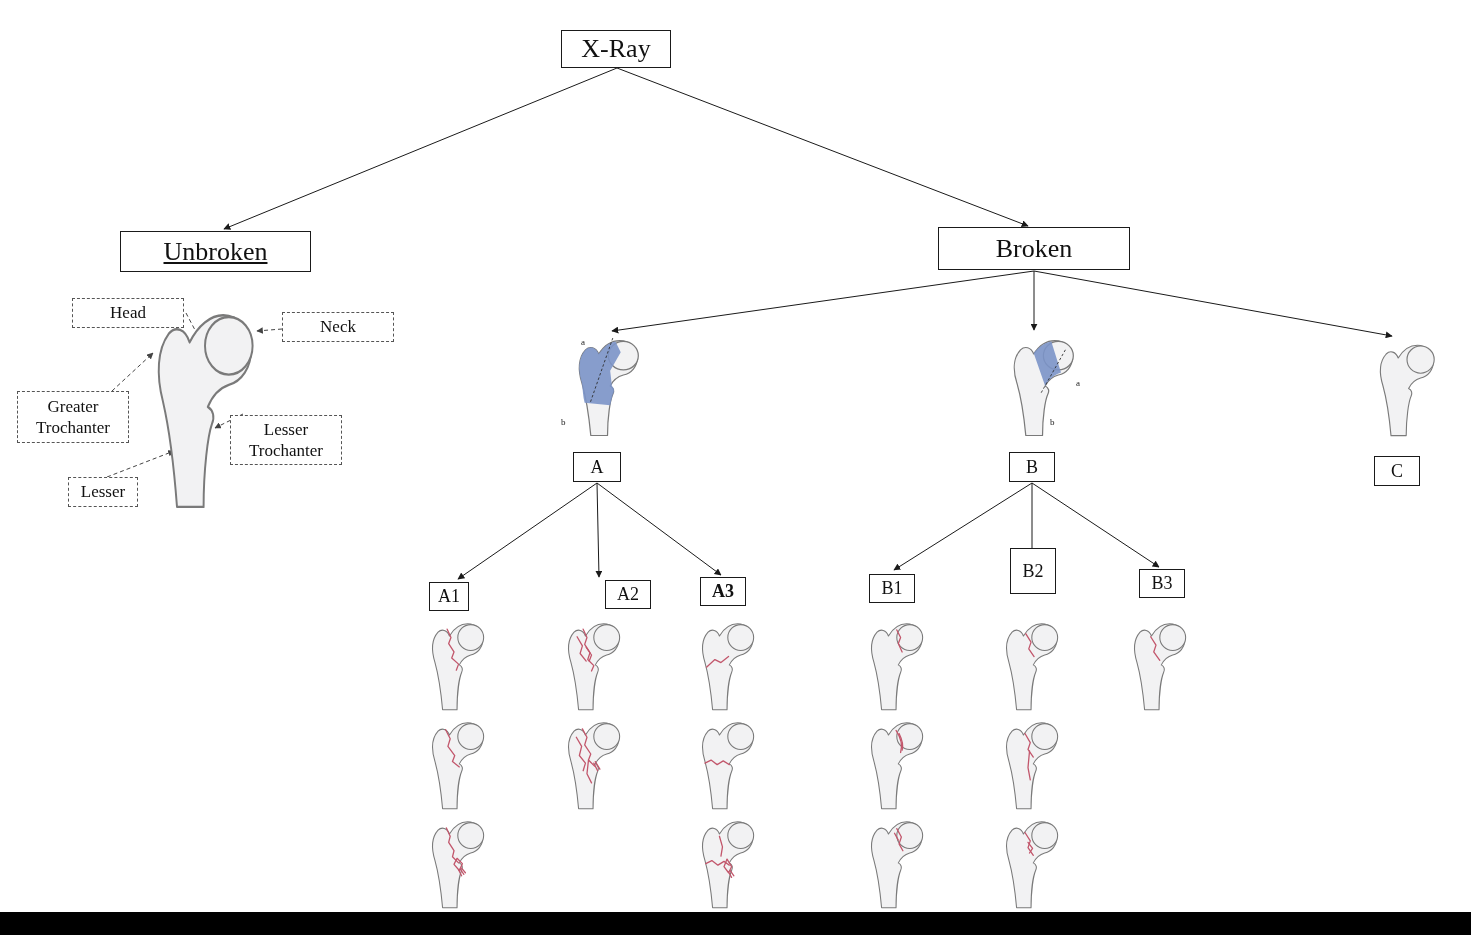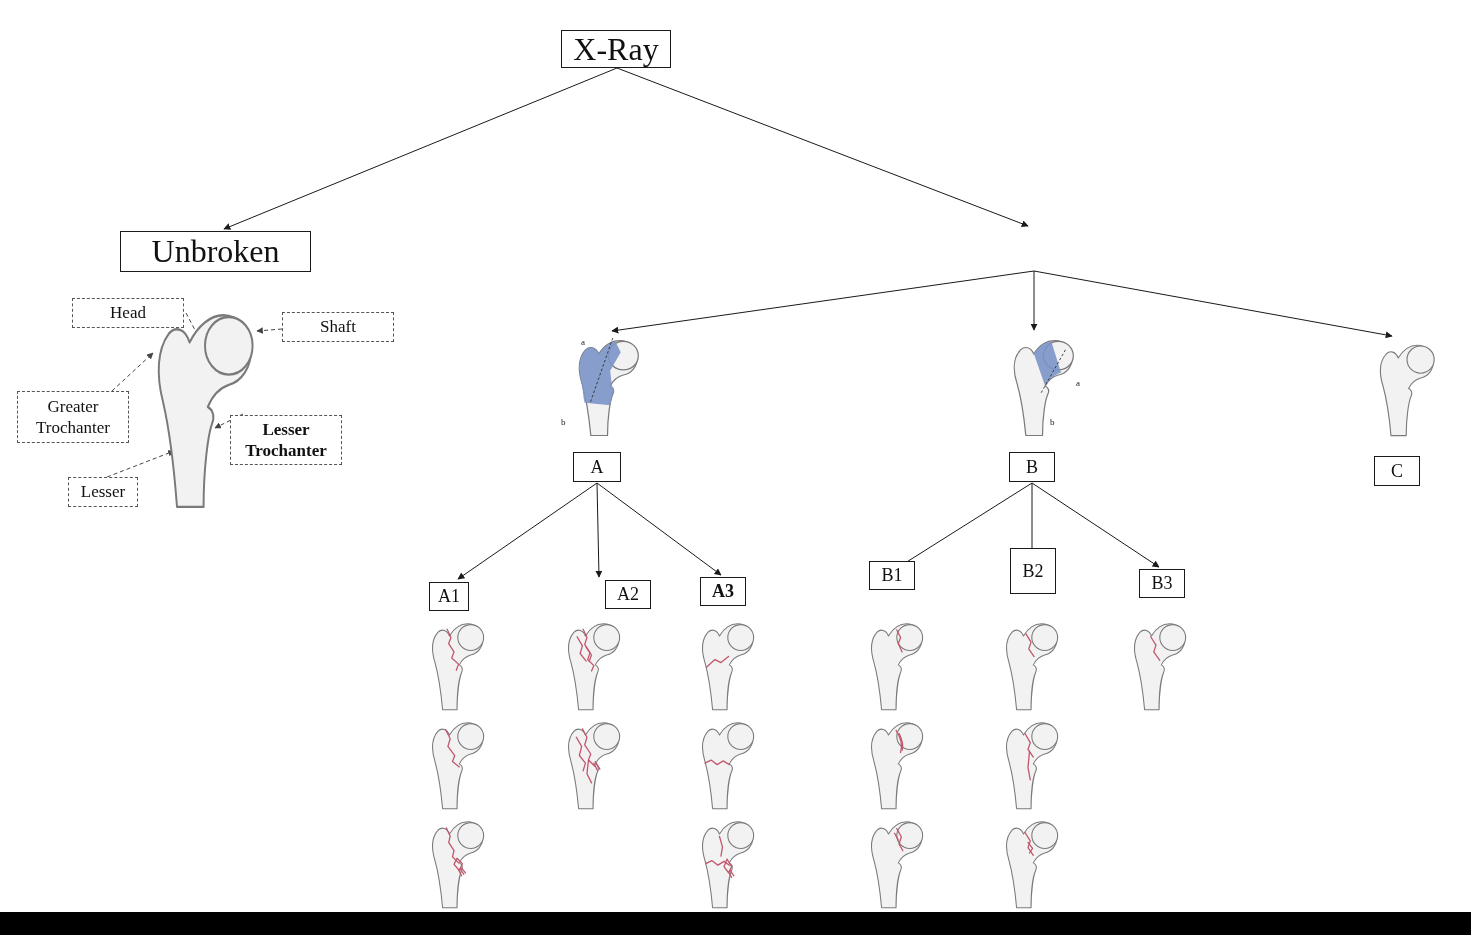--- a/index.html
+++ b/index.html
@@ -14,21 +14,21 @@
   }
   .connectors{position:absolute;left:0;top:0;width:1471px;height:935px;pointer-events:none;}
   .node{
     position:absolute;
     border:1.4px solid #1a1a1a;
     background:#ffffff;
     display:flex;align-items:center;justify-content:center;
     text-align:center;
     box-sizing:border-box;
   }
-  .node.big{font-size:32px;}
+  .node.big{font-size:26px;}
   .node.small{font-size:18px;}
   .anat{
     position:absolute;
     border:1.2px dashed #555;
     background:#ffffff;
     display:flex;align-items:center;justify-content:center;
     text-align:center;
     font-size:17px;line-height:1.25;
     box-sizing:border-box;
     padding:1px 3px;
@@ -88,37 +88,38 @@
     <g stroke="#444" stroke-width="1" stroke-dasharray="4 3">
       <line x1="186" y1="313" x2="204" y2="347" marker-end="url(#arrow-gray)"></line>
       <line x1="282" y1="329" x2="257" y2="331" marker-end="url(#arrow-gray)"></line>
       <line x1="112" y1="391" x2="153" y2="353" marker-end="url(#arrow-gray)"></line>
       <line x1="243" y1="414" x2="215" y2="428" marker-end="url(#arrow-gray)"></line>
       <line x1="107" y1="477" x2="174" y2="451" marker-end="url(#arrow-gray)"></line>
     </g>
   </svg>
 
   <div class="node big" style="left:561px;top:30px;width:110px;height:38px;">X-Ray</div>
-  <div class="node big" style="left:120px;top:231px;width:191px;height:41px;">Unbroken</div>
+  <div class="node big" style="left:120px;top:231px;width:191px;height:41px;text-decoration:underline;">Unbroken</div>
+  <div class="node big" style="left:938px;top:227px;width:192px;height:43px;">Broken</div>
 
   <div class="node small" style="left:573px;top:452px;width:48px;height:30px;">A</div>
   <div class="node small" style="left:1009px;top:452px;width:46px;height:30px;">B</div>
   <div class="node small" style="left:1374px;top:456px;width:46px;height:30px;">C</div>
 
   <div class="node small" style="left:429px;top:582px;width:40px;height:29px;">A1</div>
   <div class="node small" style="left:577px;top:580px;width:46px;height:29px;margin-left:28px;">A2</div>
   <div class="node small" style="left:700px;top:577px;width:46px;height:29px;font-weight:bold;">A3</div>
-  <div class="node small" style="left:869px;top:561px;width:46px;height:29px;">B1</div>
+  <div class="node small" style="left:869px;top:574px;width:46px;height:29px;">B1</div>
   <div class="node small" style="left:1010px;top:548px;width:46px;height:46px;">B2</div>
   <div class="node small" style="left:1139px;top:569px;width:46px;height:29px;">B3</div>
 
   <div class="anat" style="left:72px;top:298px;width:112px;height:30px;">Head</div>
-  <div class="anat" style="left:282px;top:312px;width:112px;height:30px;">Shaft</div>
+  <div class="anat" style="left:282px;top:312px;width:112px;height:30px;">Neck</div>
   <div class="anat" style="left:17px;top:391px;width:112px;height:52px;">Greater Trochanter</div>
-  <div class="anat" style="left:230px;top:415px;width:112px;height:50px;font-weight:bold;">Lesser Trochanter</div>
+  <div class="anat" style="left:230px;top:415px;width:112px;height:50px;">Lesser Trochanter</div>
   <div class="anat" style="left:68px;top:477px;width:70px;height:30px;">Lesser</div>
 
   <div class="femur-wrap" style="left:128px;top:300px;width:140px;height:212px;">
     <svg class="femur-img tint-head" viewBox="0 0 100 125" width="140" height="212" preserveAspectRatio="none">
       <use href="#femur-base"></use>
     </svg>
   </div>
 
   <div class="femur-wrap" style="left:560px;top:333px;width:88px;height:105px;">
     <svg class="femur-img tint-head" viewBox="0 0 100 125" width="88" height="105" preserveAspectRatio="none">

